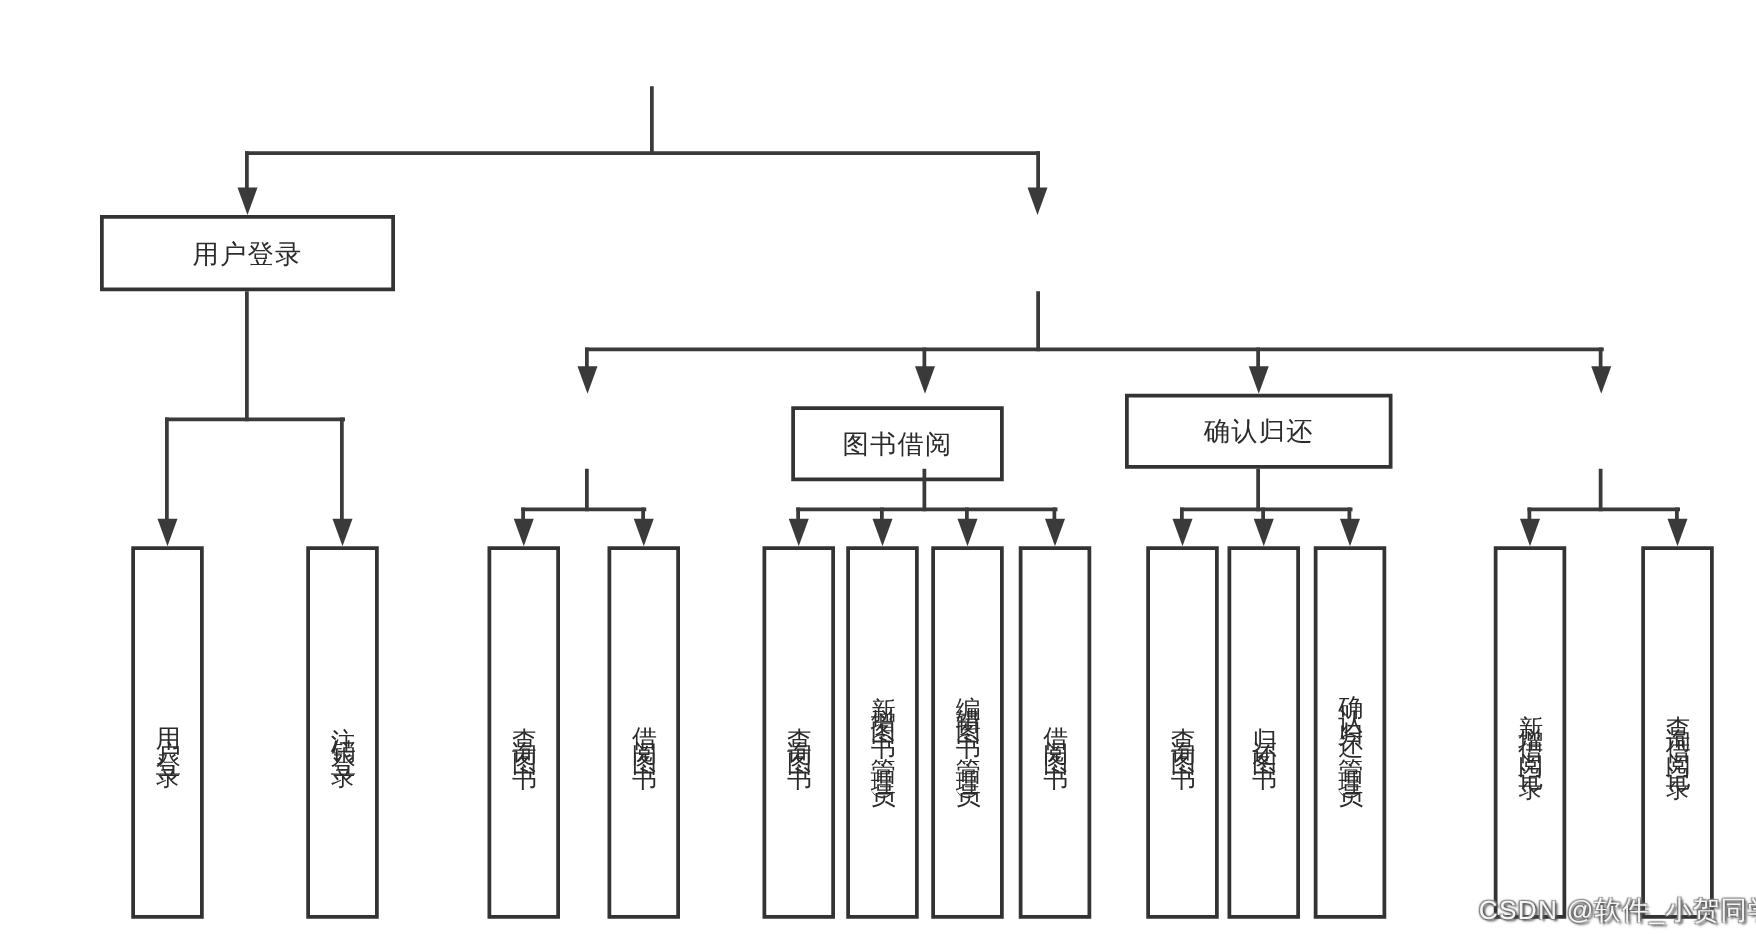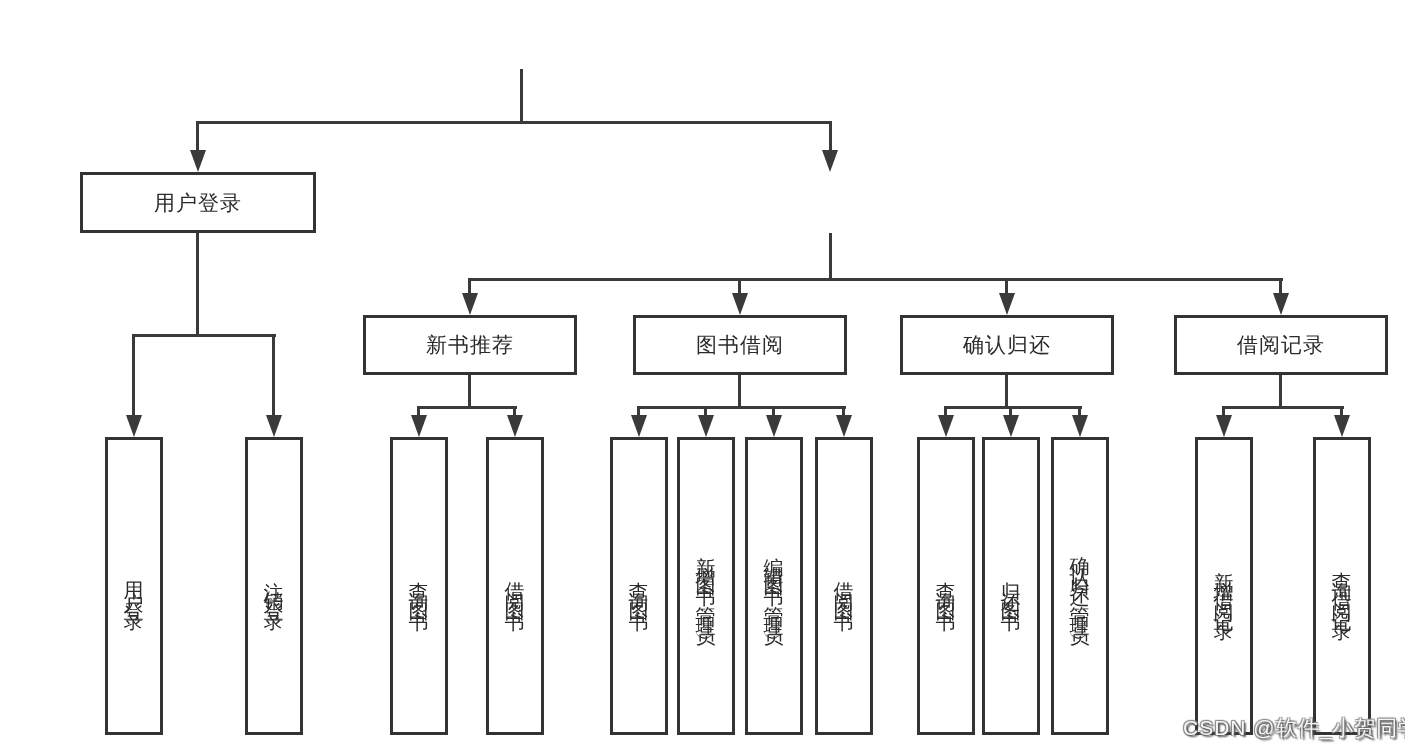--- a/index.html
+++ b/index.html
@@ -84,24 +84,22 @@
   <div class="line" style="left:468px; top:278px; width:815px; height:3px;"></div>
   <div class="line" style="left:468px; top:278px; width:3px; height:17px;"></div>
   <div class="line" style="left:738px; top:278px; width:3px; height:17px;"></div>
   <div class="line" style="left:1005px; top:278px; width:3px; height:17px;"></div>
   <div class="line" style="left:1279px; top:278px; width:3px; height:17px;"></div>
   <div class="arrow" style="left:462px; top:293px;"></div>
   <div class="arrow" style="left:732px; top:293px;"></div>
   <div class="arrow" style="left:999px; top:293px;"></div>
   <div class="arrow" style="left:1273px; top:293px;"></div>
 
-  <div class="box" style="left:363px; top:315px; width:214px; height:60px;">新书推荐</div>
-  <div class="box" style="left:633px; top:315px; width:214px; height:60px;">图书借阅</div>
+  <div class="box" style="left:633px; top:325px; width:170px; height:60px;">图书借阅</div>
   <div class="box" style="left:900px; top:315px; width:214px; height:60px;">确认归还</div>
-  <div class="box" style="left:1174px; top:315px; width:214px; height:60px;">借阅记录</div>
 
   <div class="line" style="left:468px; top:375px; width:3px; height:34px;"></div>
   <div class="line" style="left:417px; top:406px; width:100px; height:3px;"></div>
   <div class="line" style="left:417px; top:406px; width:3px; height:11px;"></div>
   <div class="line" style="left:513px; top:406px; width:3px; height:11px;"></div>
   <div class="arrow" style="left:411px; top:415px;"></div>
   <div class="arrow" style="left:507px; top:415px;"></div>
 
   <div class="line" style="left:738px; top:375px; width:3px; height:34px;"></div>
   <div class="line" style="left:637px; top:406px; width:209px; height:3px;"></div>

